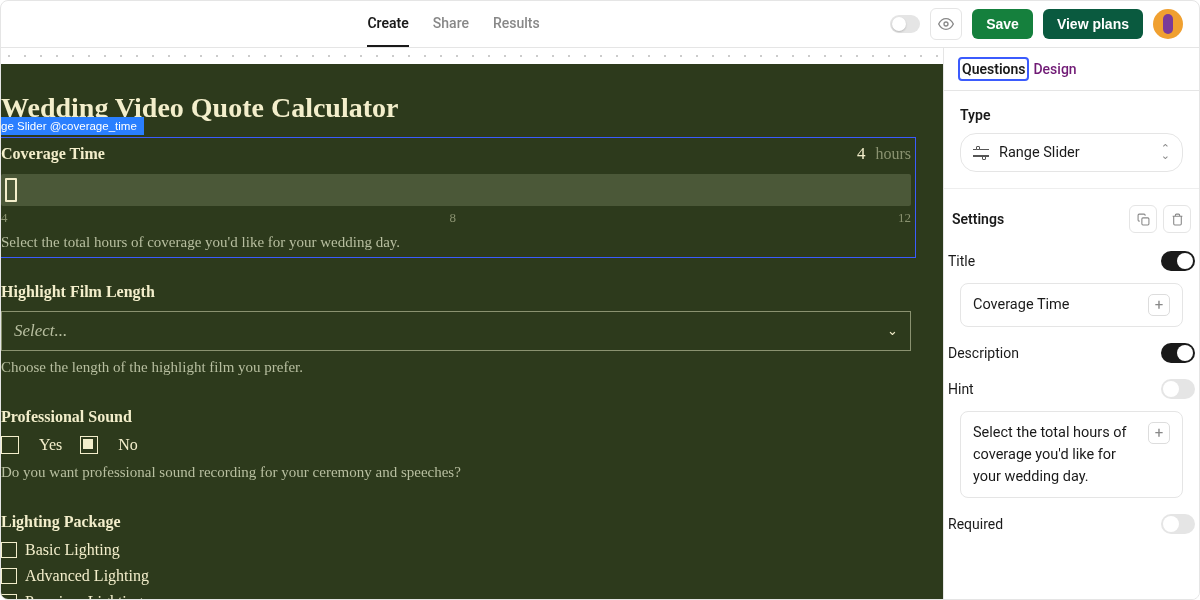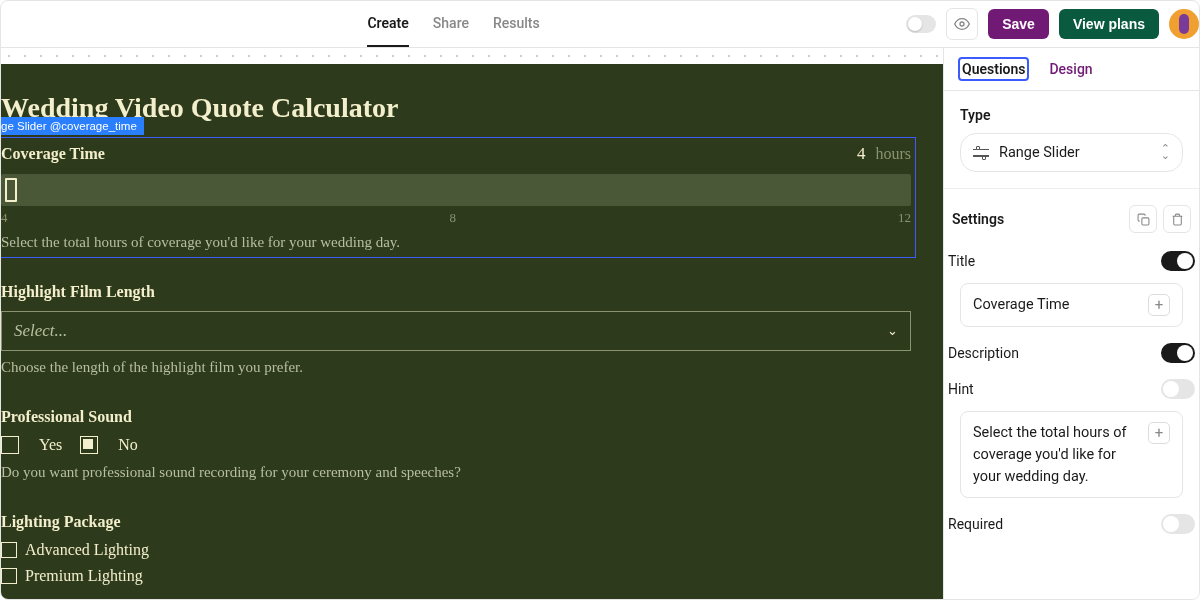--- a/index.html
+++ b/index.html
@@ -1,27 +1,27 @@
 <!DOCTYPE html>
 <html><head>
 <meta charset="utf-8">
 <style>
 * { margin: 0; padding: 0; box-sizing: border-box; }
 body { font-family: -apple-system, BlinkMacSystemFont, "Segoe UI", Roboto, sans-serif; font-size: 14px; color: #1a1a1a; background: #fff; overflow: hidden; }
 .app { width: 1200px; height: 600px; border: 1px solid #e5e5e5; border-radius: 8px; display: flex; flex-direction: column; overflow: hidden; }
-.topbar { height: 47px; border-bottom: 1px solid #e5e5e5; display: flex; align-items: center; padding: 0 0; }
+.topbar { height: 47px; border-bottom: 1px solid #e5e5e5; display: flex; align-items: center; padding: 0 16px; }
 .topbar-center { flex: 1; display: flex; justify-content: center; gap: 24px; height: 100%; align-items: center; }
 .nav-tab { font-weight: 500; color: #888; cursor: pointer; height: 100%; display: flex; align-items: center; border-bottom: 2px solid transparent; }
 .nav-tab.active { color: #1a1a1a; font-weight: 600; border-bottom: 2px solid #1a1a1a; }
 .topbar-right { display: flex; align-items: center; gap: 10px; }
 .toggle-small { width: 30px; height: 18px; background: #e5e5e5; border-radius: 9px; position: relative; cursor: pointer; }
 .toggle-small::after { content: ""; position: absolute; width: 14px; height: 14px; background: #fff; border-radius: 50%; top: 2px; left: 2px; box-shadow: 0 1px 2px rgba(0,0,0,0.2); }
 .icon-btn { width: 32px; height: 32px; border: 1px solid #e5e5e5; border-radius: 6px; display: flex; align-items: center; justify-content: center; cursor: pointer; color: #888; background: #fff; }
 .btn { padding: 7px 14px; border-radius: 6px; font-weight: 600; cursor: pointer; border: none; font-size: 14px; }
-.btn-save { background: #701a75; color: #fff; }
+.btn-save { background: #15803d; color: #fff; }
 .btn-plans { background: #0a5a3f; color: #fff; }
 .avatar { width: 30px; height: 30px; border-radius: 50%; background: #f0a030; position: relative; overflow: hidden; }
 .avatar::after { content: ""; position: absolute; width: 10px; height: 20px; background: #7a3a9a; left: 10px; top: 5px; border-radius: 5px; }
 
 .main { flex: 1; display: flex; overflow: hidden; }
 .canvas-wrap { flex: 1; background-image: radial-gradient(circle, #ccc 1px, transparent 1px); background-size: 16px 16px; padding: 16px 0 0 0; overflow: hidden; border-right: 1px solid #e5e5e5; }
 .canvas { background: #2d3a1c; color: #f3eecb; font-family: Georgia, "Times New Roman", serif; padding: 28px 28px 28px 0; margin-left: -28px; position: relative; height: 100%; overflow: hidden; }
 .form-title { font-size: 28px; font-weight: 600; margin-bottom: 14px; color: #f3eecb; margin-left: 28px; }
 
 .question-block { margin-bottom: 20px; padding: 6px 4px 6px 28px; position: relative; }
@@ -50,21 +50,21 @@
 
 .radio-row { display: flex; gap: 18px; margin-bottom: 10px; }
 .radio-opt { display: flex; align-items: center; gap: 20px; font-size: 16px; }
 .radio-box { width: 18px; height: 18px; border: 1.5px solid #f3eecb; display: inline-block; }
 .radio-box.checked::after { content: ""; display: block; width: 10px; height: 10px; background: #f3eecb; margin: 2px; }
 .check-box { width: 16px; height: 16px; border: 1.5px solid #f3eecb; display: inline-block; margin-right: 8px; }
 .check-row { display: flex; align-items: center; font-size: 16px; margin-bottom: 8px; }
 
 
 .sidebar { width: 255px; background: #fff; overflow-y: auto; }
-.side-tabs { display: flex; border-bottom: 1px solid #e5e5e5; padding: 0 16px; gap: 20px; height: 43px; align-items: center; }
+.side-tabs { display: flex; border-bottom: 1px solid #e5e5e5; padding: 0 16px; gap: 4px; height: 43px; align-items: center; }
 .side-tab { font-weight: 500; color: #701a75; cursor: pointer; padding: 2px 2px; }
 .side-tab.active { color: #1a1a1a; font-weight: 600; outline: 2px solid #3b5bfd; border-radius: 2px; }
 .side-section { padding: 16px 16px; }
 .side-label { font-weight: 600; font-size: 14px; margin-bottom: 10px; display: block; }
 .side-select { border: 1px solid #e5e5e5; border-radius: 16px; padding: 10px 12px; display: flex; align-items: center; gap: 10px; font-size: 14.5px; cursor: pointer; }
 .chevud { margin-left: auto; color: #888; font-size: 11px; line-height: 0.6; display: flex; flex-direction: column; }
 .hr { height: 1px; background: #eee; margin: 0; }
 .settings-head { display: flex; align-items: center; justify-content: space-between; padding: 16px 8px 10px; }
 .settings-head .buttons { display: flex; gap: 6px; }
 .sq-btn { width: 28px; height: 28px; border: 1px solid #e5e5e5; border-radius: 6px; display: flex; align-items: center; justify-content: center; cursor: pointer; color: #888; background: #fff; font-size: 13px; }
@@ -163,20 +163,24 @@
           </div>
           <div class="q-desc">Do you want professional sound recording for your ceremony and speeches?</div>
         </div>
 
         <div class="question-block">
           <div class="q-title">
               <span>Lighting Package</span>
             </div>
           <div class="check-row">
             <span class="check-box"></span>
+            <span>Basic Lighting</span>
+          </div>
+          <div class="check-row">
+            <span class="check-box"></span>
             <span>Advanced Lighting</span>
           </div>
           <div class="check-row">
             <span class="check-box"></span>
             <span>Premium Lighting</span>
           </div>
         </div>
       </div>
     </div>
 

